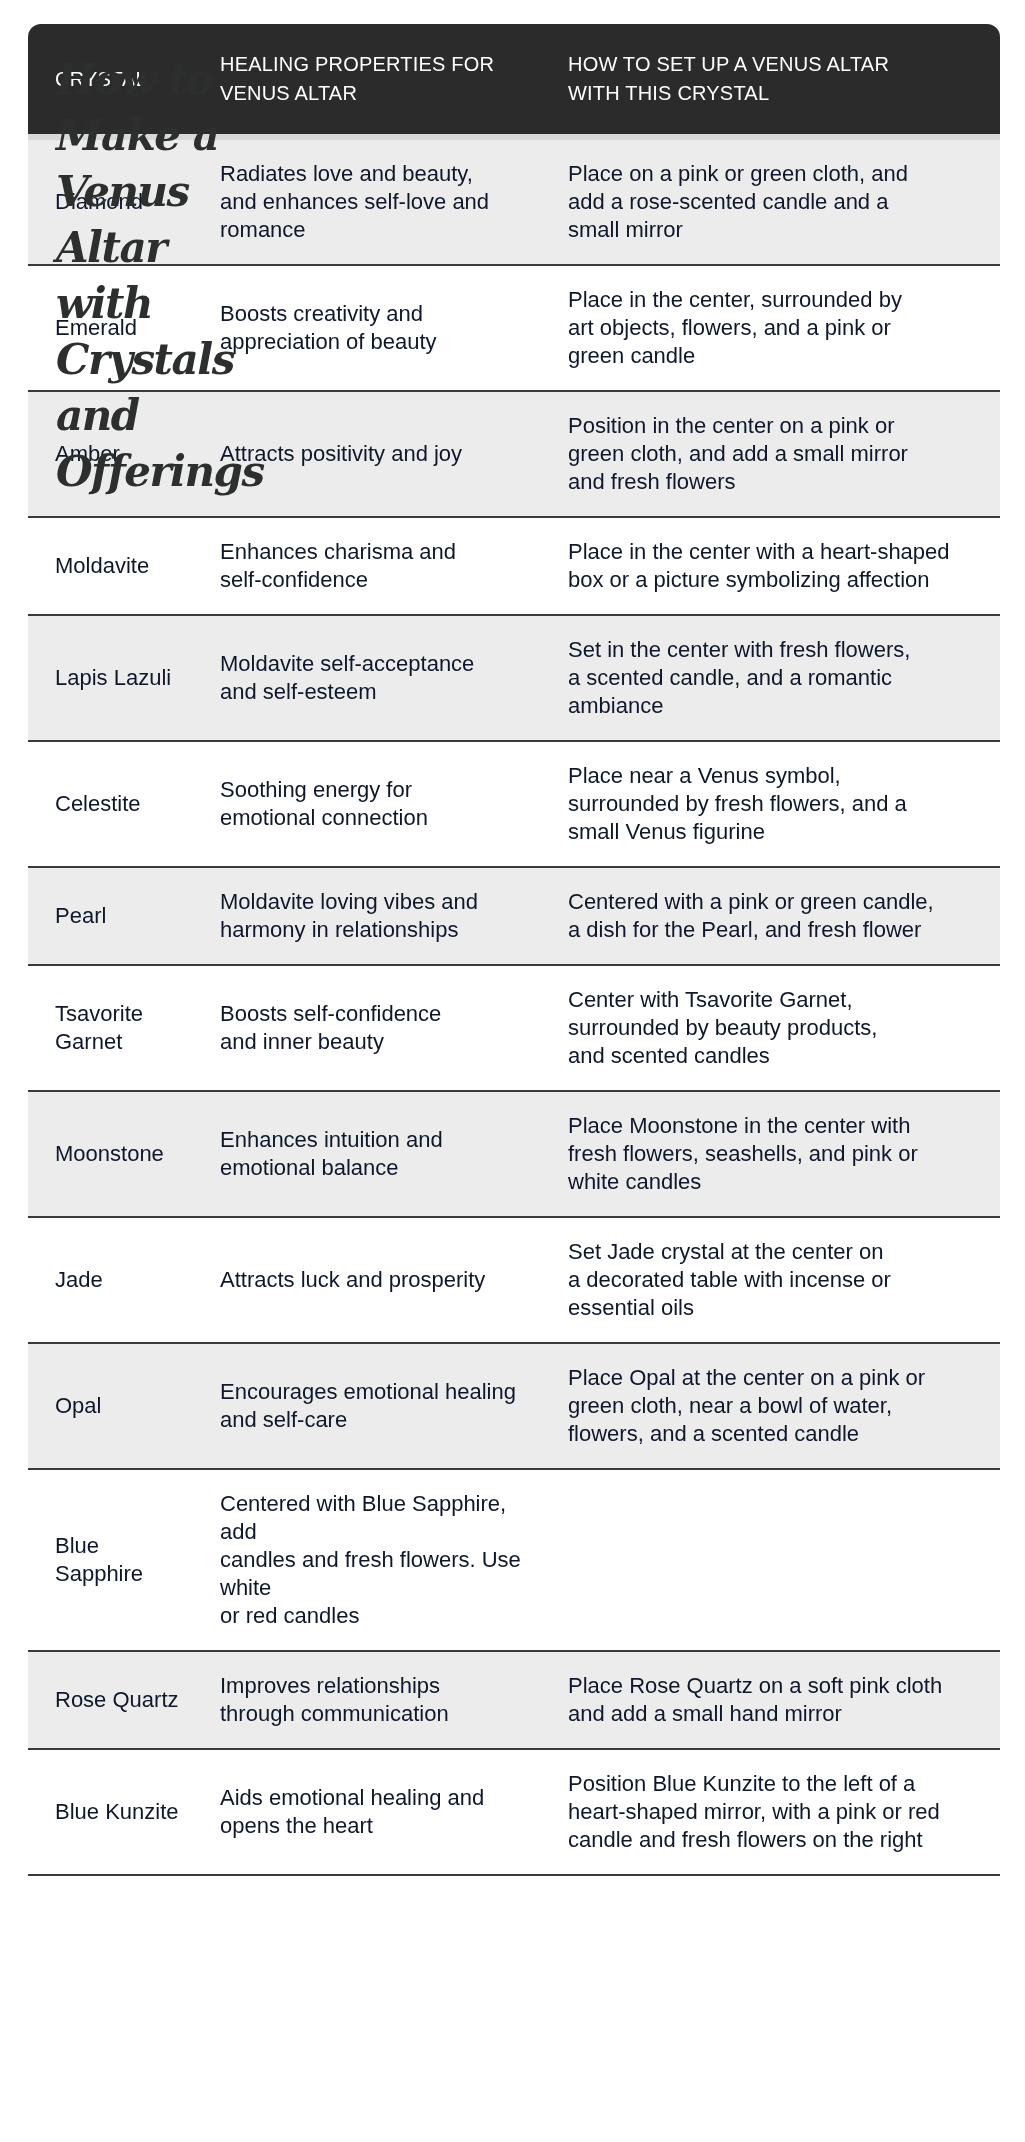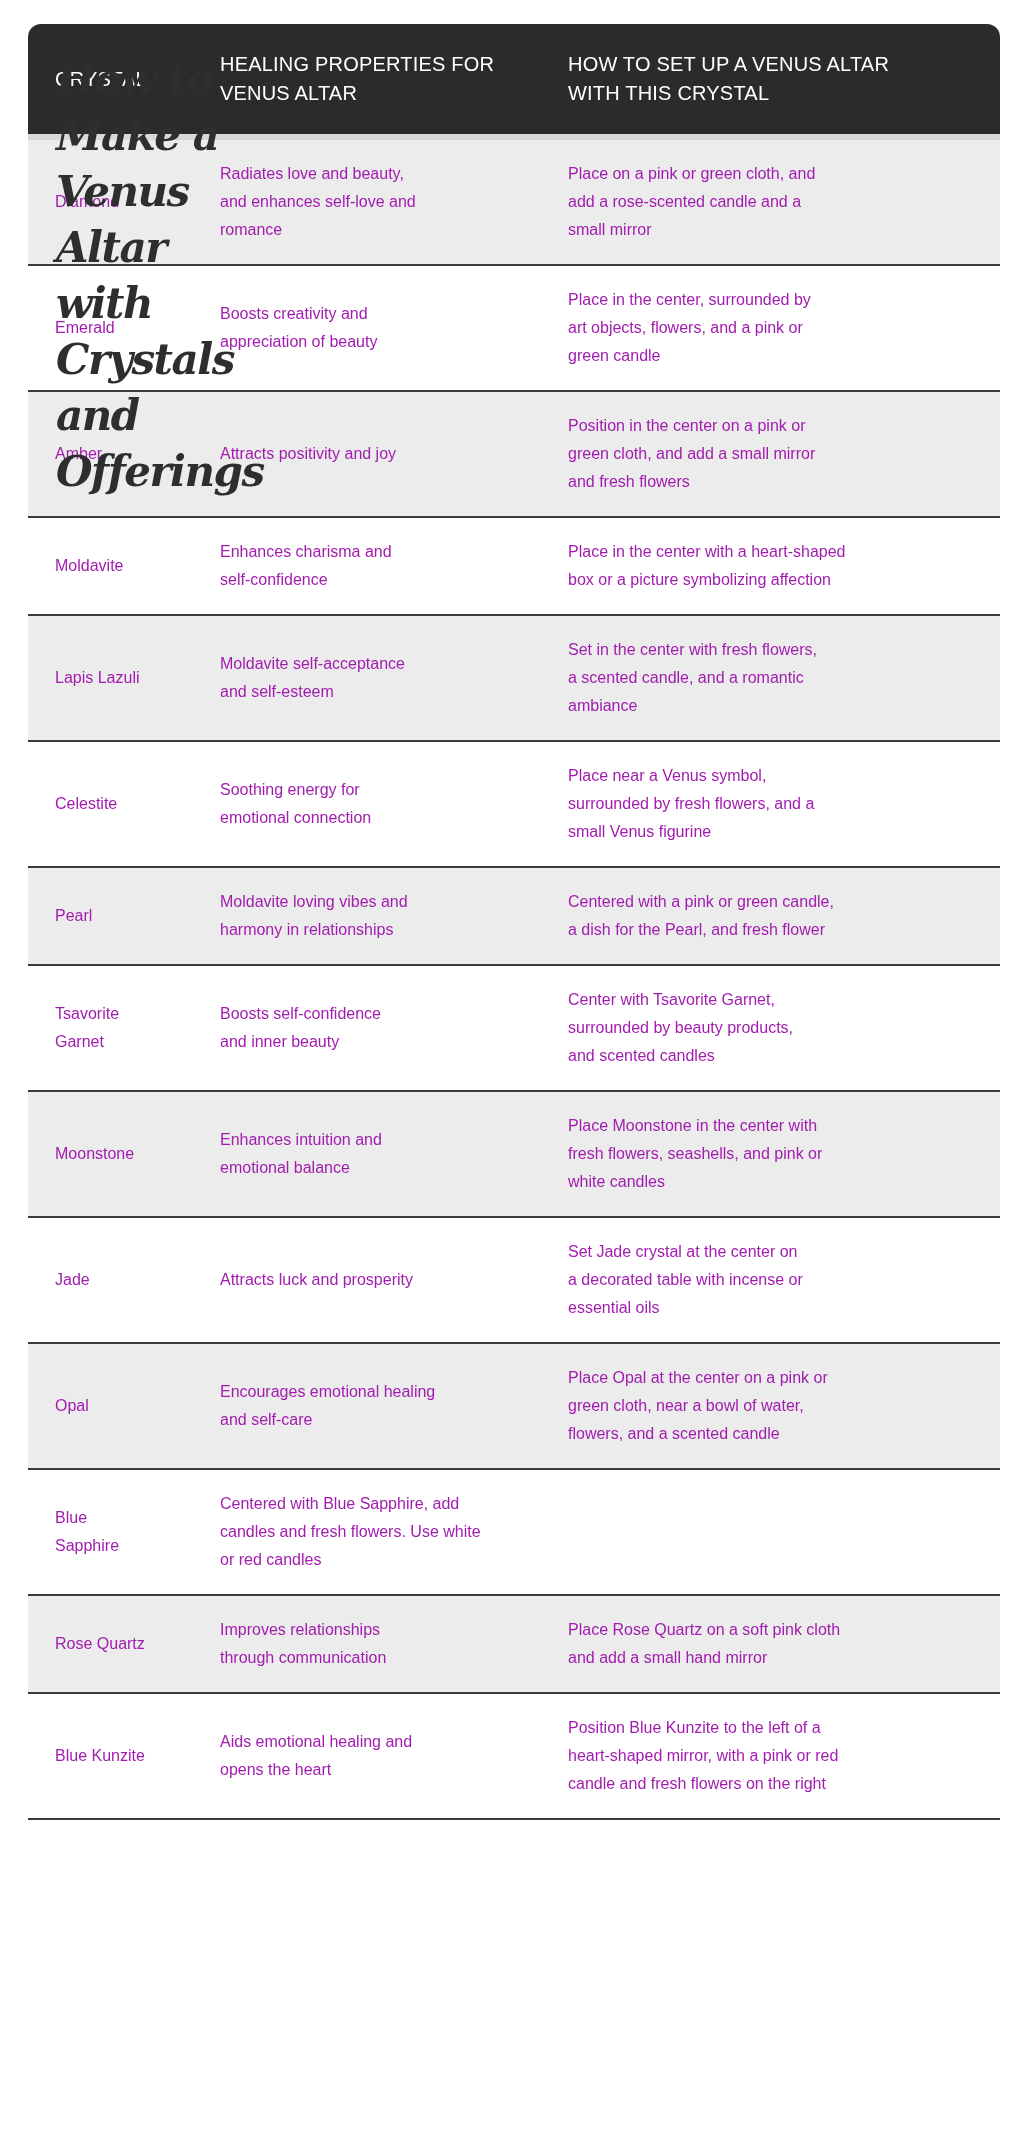--- a/index.html
+++ b/index.html
@@ -34,21 +34,21 @@
   .thead-strip{height:6px;background:#d8d8d8;}
   .row{
     display:grid;grid-template-columns:192px 348px 1fr;
     align-items:center;
     border-bottom:2px solid #3a3a3a;
     padding:20px 0;
   }
   .row.gray{background:#ececec;}
   .row.white{background:#ffffff;}
   .cell{
-    font-size:16px;line-height:28px;color:#a21caf;white-space:pre-line;
+    font-size:22px;line-height:28px;color:#0f172a;white-space:pre-line;
   }
   .cell-crystal{padding-left:27px;padding-right:10px;}
   .cell-setup{padding-right:30px;}
   
   .footer-gap{flex:1;}
   .footer{
     height:45px;background:#7fc1bd;flex:none;
     display:flex;align-items:center;justify-content:center;
     font-size:17px;font-weight:700;color:#1f2626;letter-spacing:0.2px;
   }

